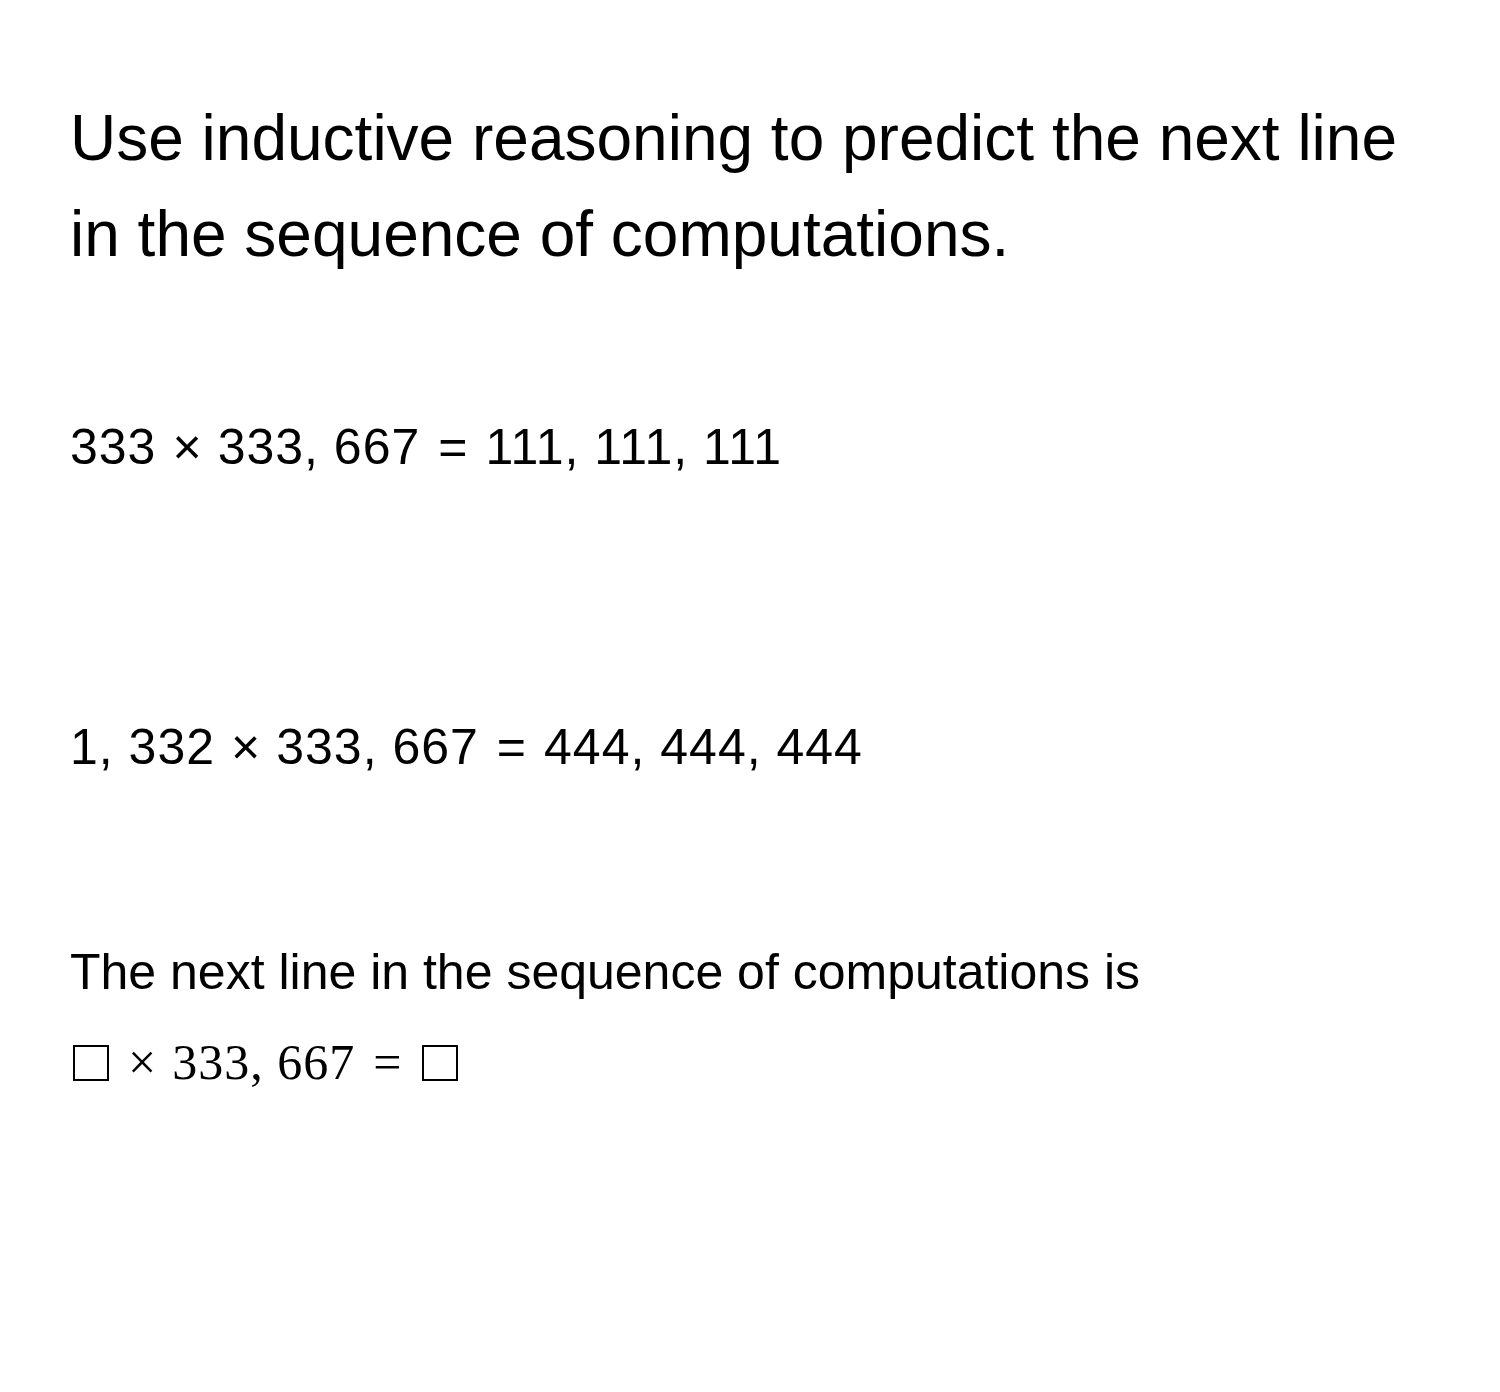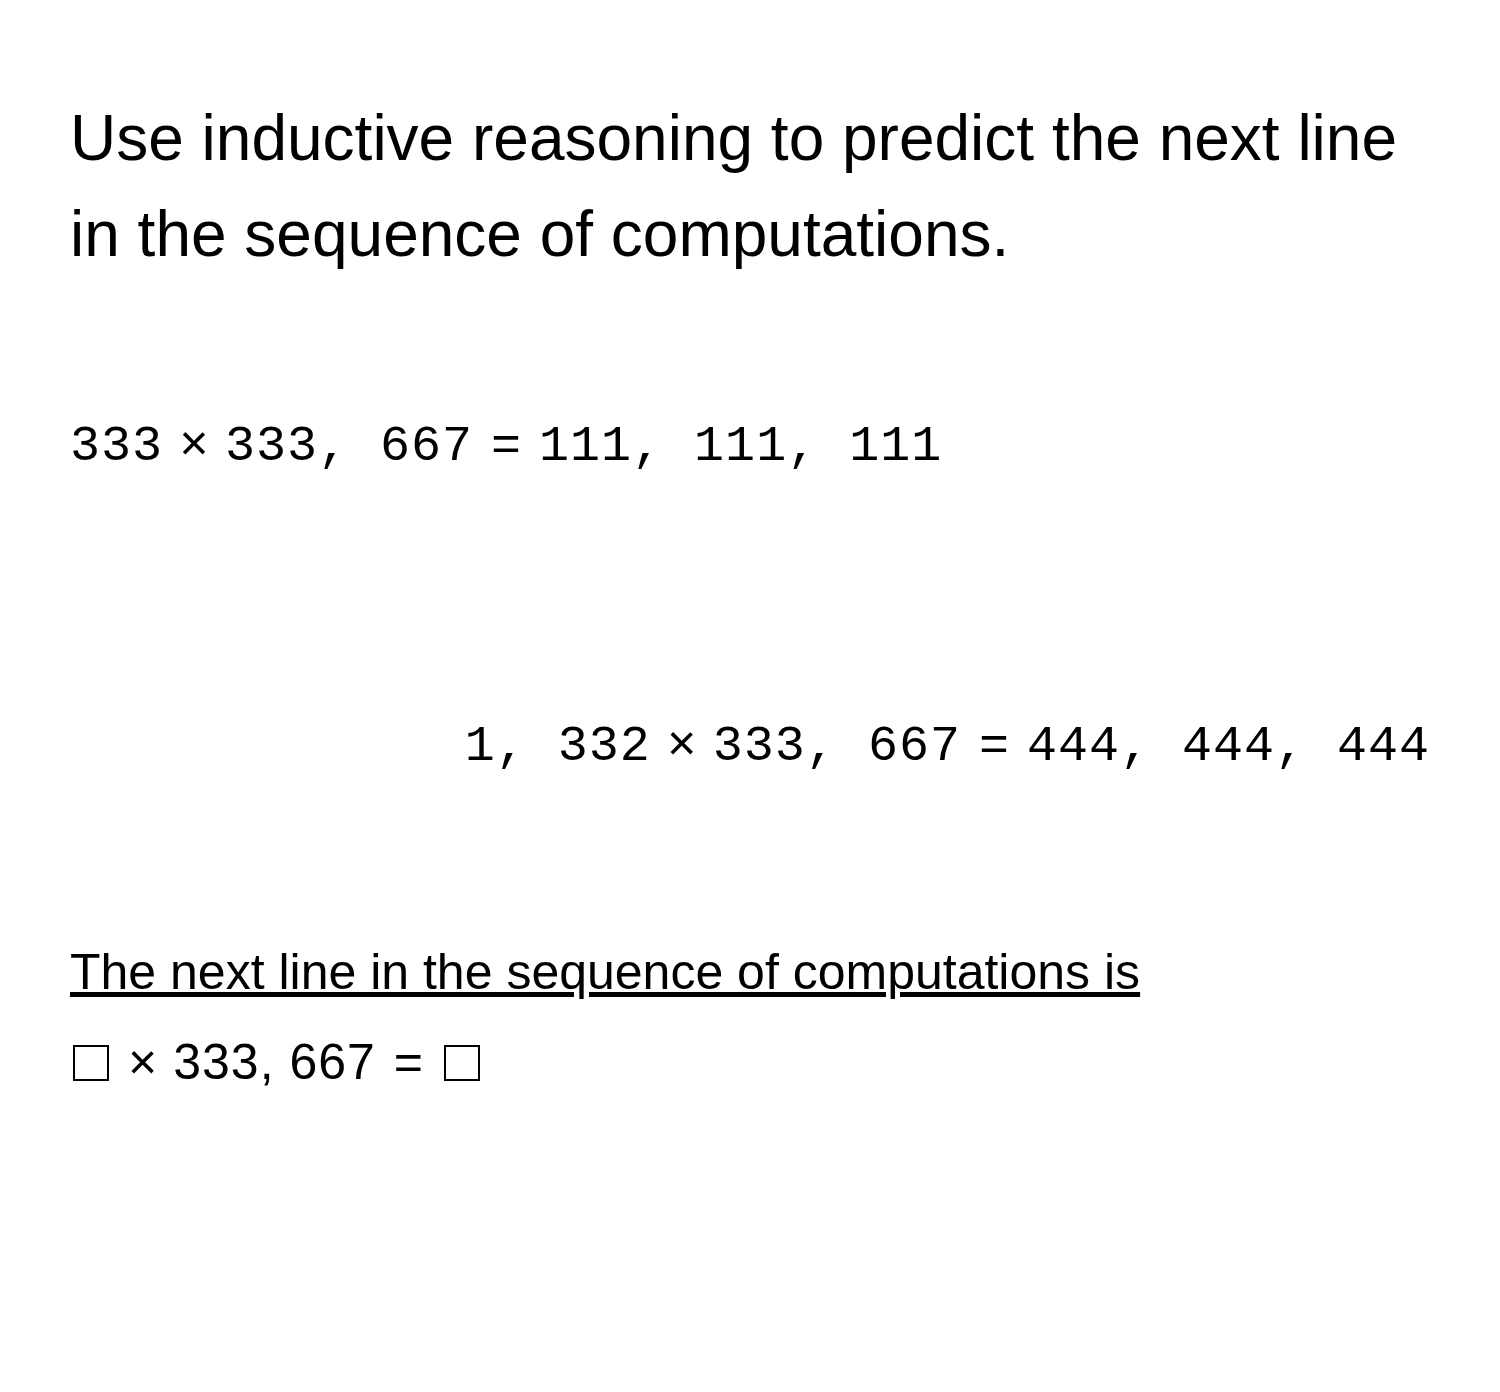--- a/index.html
+++ b/index.html
@@ -18,44 +18,42 @@
     }
     
     .instruction {
       font-size: 64px;
       line-height: 1.5;
       font-weight: 400;
       margin-bottom: 130px;
     }
     
     .equation {
-      font-family: Liberation Mono, monospace;
+      font-family: Liberation Sans, sans-serif;
       font-size: 50px;
       line-height: 1.4;
       margin-bottom: 230px;
     }
     
     .equation-4 {
       margin-bottom: 150px;
-      text-align: right;
     }
     
     .answer-section {
       font-size: 50px;
       line-height: 1.6;
     }
     
     .answer-text {
       font-family: -apple-system, BlinkMacSystemFont, 'Segoe UI', Helvetica, Arial, sans-serif;
       margin-bottom: 10px;
-      text-decoration: underline;
     }
     
     .answer-equation {
-      font-family: Liberation Sans, sans-serif;
+      font-family: Liberation Serif, serif;
       font-size: 50px;
     }
     
     .math-num {
       letter-spacing: 1px;
     }
     
     .times {
       margin: 0 8px;
     }

